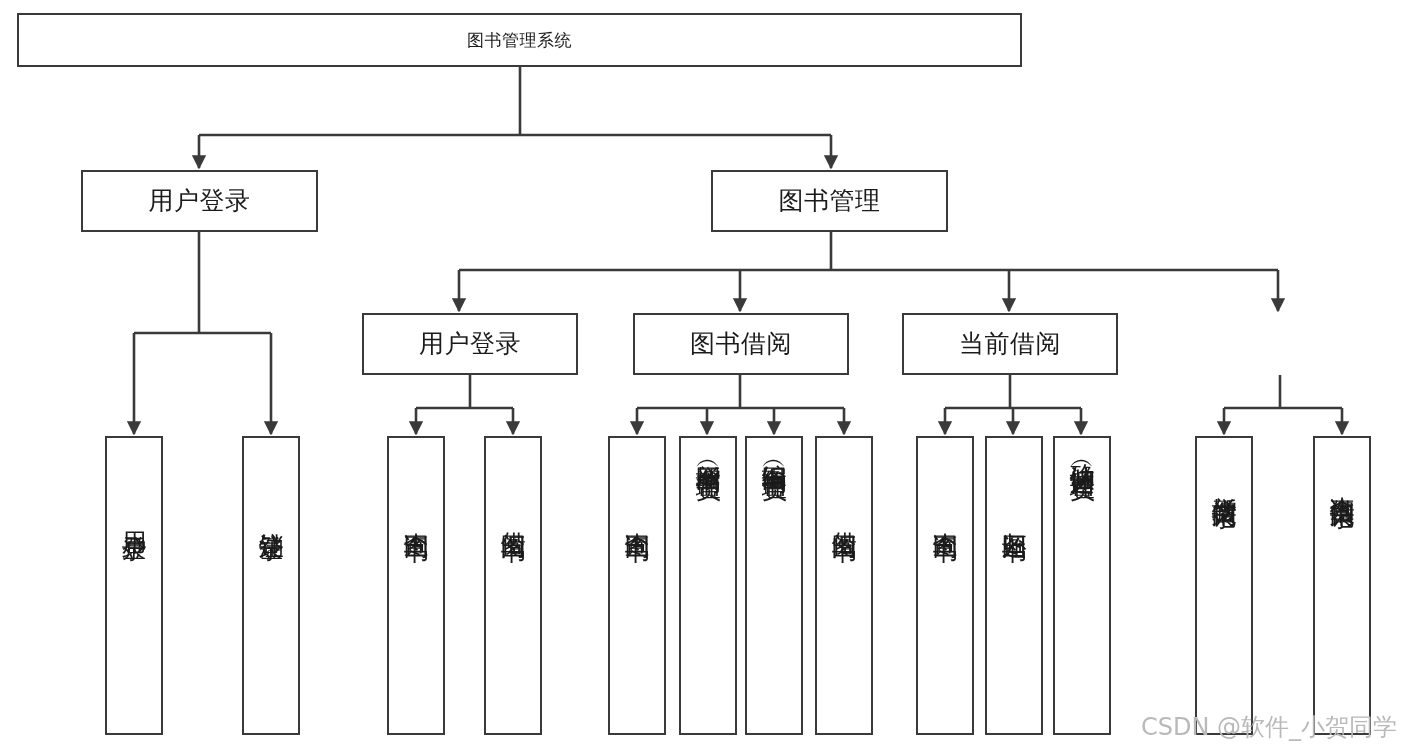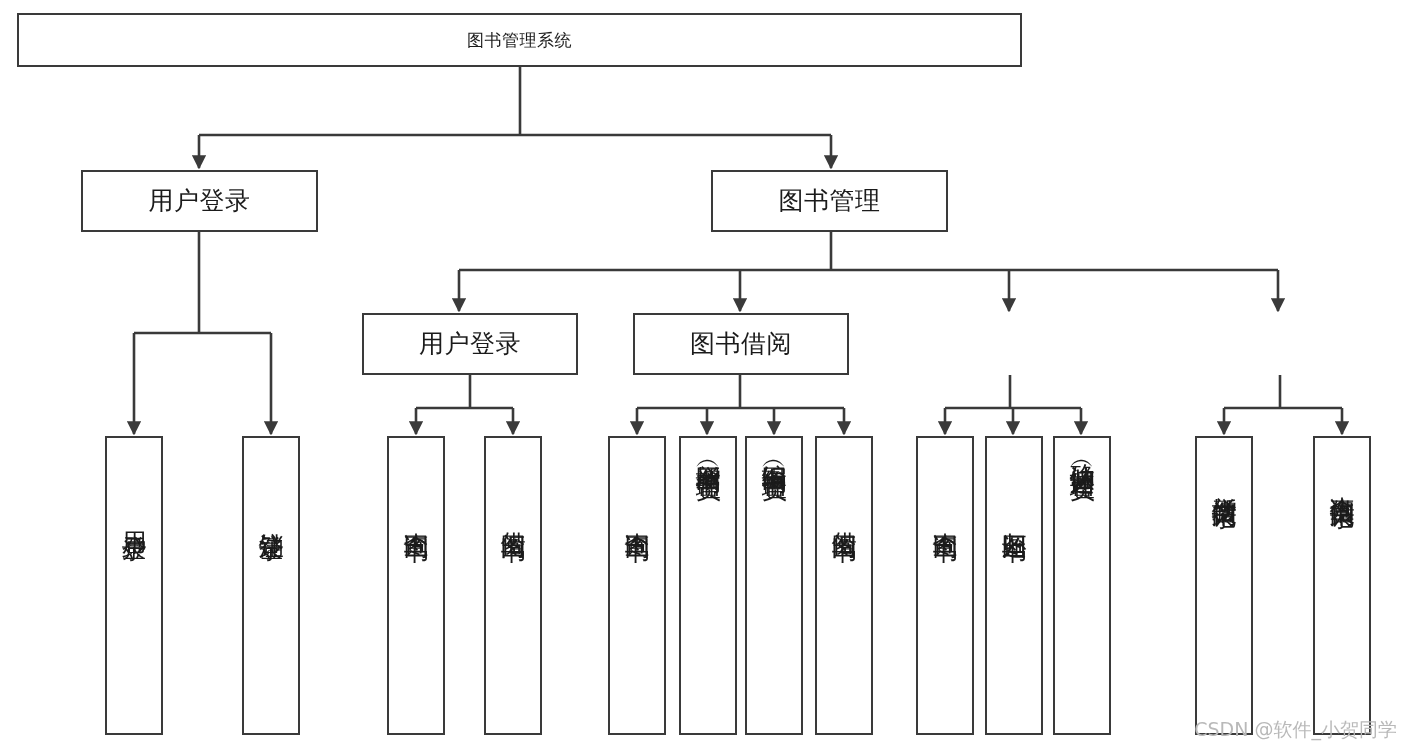--- a/index.html
+++ b/index.html
@@ -60,21 +60,21 @@
     text-orientation: upright;
     font-size: 25px;
     line-height: 1.02;
     letter-spacing: 2px;
     white-space: nowrap;
   }
   .watermark {
     position: absolute;
     right: 8px;
     bottom: 4px;
-    font-size: 19px;
+    font-size: 24px;
     color: #b9b9b9;
     z-index: 5;
     white-space: nowrap;
     font-family: "DejaVu Sans", "Liberation Sans", sans-serif;
   }
 </style>
 </head>
 <body>
 
 <div id="canvas">
@@ -142,20 +142,23 @@
   </div>
 
   <div class="node horiz" style="left:362px; top:313px; width:216px; height:62px;">
     <span class="label">用户登录</span>
   </div>
 
   <div class="node horiz" style="left:633px; top:313px; width:216px; height:62px;">
     <span class="label">图书借阅</span>
   </div>
 
+  <div class="node horiz" style="left:902px; top:313px; width:216px; height:62px;">
+    <span class="label">当前借阅</span>
+  </div>
 
 
   <div class="node vert" style="left:105px; top:436px; width:58px; height:299px; padding-top:74px;">
     <span class="label">用户登录</span>
   </div>
 
   <div class="node vert" style="left:242px; top:436px; width:58px; height:299px; padding-top:74px;">
     <span class="label">注销登录</span>
   </div>
 

